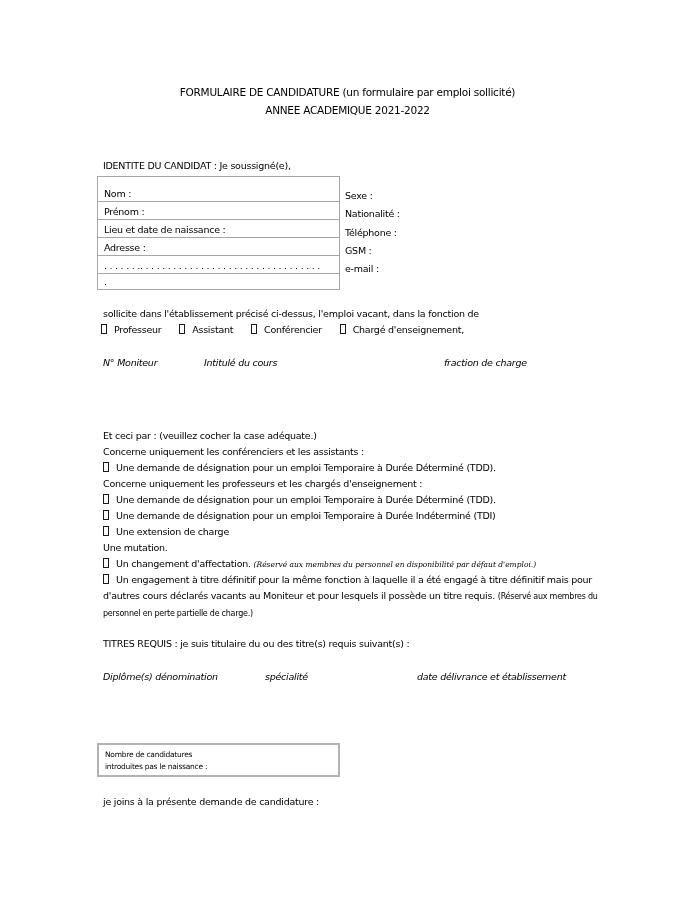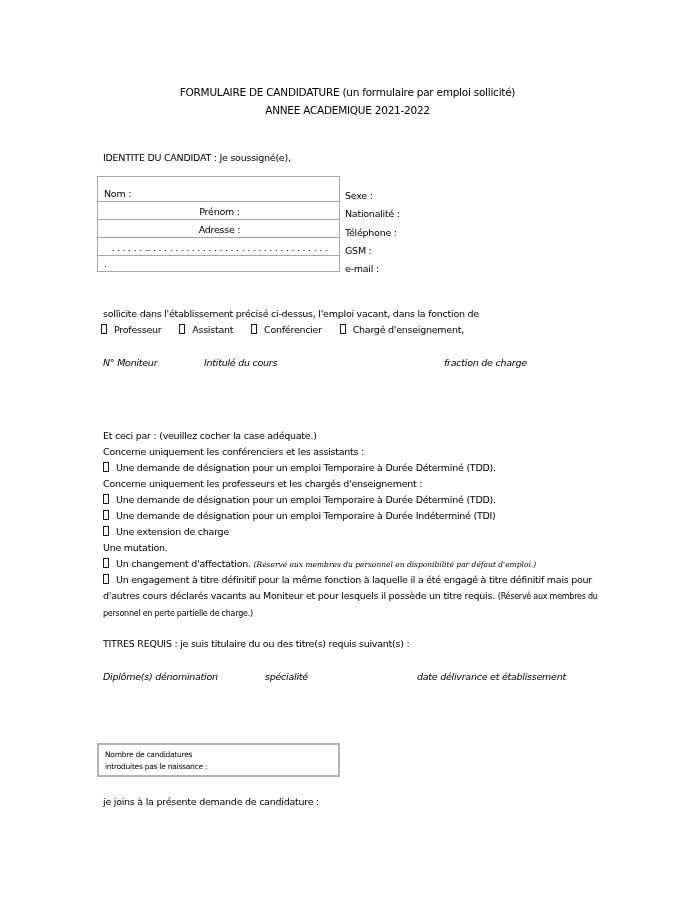--- a/index.html
+++ b/index.html
@@ -18,21 +18,21 @@
     position:absolute; left:97px; top:176px; width:243px;
     border:1px solid #a6a6a6; box-sizing:border-box; background:#fff;
   }
   .id-row {
     box-sizing:border-box; display:flex; align-items:flex-end;
     padding:0 4px 2px 6px; white-space:nowrap; overflow:hidden;
     border-top:1px solid #a6a6a6;
   }
   .id-row:first-child { border-top:none; }
   .rh-tall { height:24px; }
-  .rh-std  { height:18px;justify-content:center; }
+  .rh-std  { height:18px; }
   .rh-last { height:16px; }
 
   .side-label { position:absolute; left:345px; }
 
   
   .cbx {
     display:inline-block; width:4px; height:8px;
     border:1px solid #1a1a1a; margin-right:7px; vertical-align:-1px;
     background:#fff;
   }
@@ -58,28 +58,31 @@
   .row-line { position:absolute; left:0; width:100%; height:12px;font-style:italic; }
 </style>
 </head>
 <body>
 
 <div class="page">
 
   <div class="abs center h-small" style="top:86px">FORMULAIRE DE CANDIDATURE (un formulaire par emploi sollicité)</div>
   <div class="abs center h-small" style="top:104px">ANNEE ACADEMIQUE 2021-2022</div>
 
-  <div class="abs" style="left:103px; top:152px">IDENTITE DU CANDIDAT : Je soussigné(e),</div>
+  <div class="abs" style="left:103px; top:160px">IDENTITE DU CANDIDAT : Je soussigné(e),</div>
 
   <div class="id-table">
     <div class="id-row rh-tall">
       <span>Nom :</span>
     </div>
     <div class="id-row rh-std">
       <span>Prénom :</span>
+    </div>
+    <div class="id-row rh-std">
+      <span>Lieu et date de naissance :</span>
     </div>
     <div class="id-row rh-std">
       <span>Adresse :</span>
     </div>
     <div class="id-row rh-std">
       <span>. . . . . . .. . . . . . . . . . . . . . . . . . . . . . . . . . . . . . . . .</span>
     </div>
     <div class="id-row rh-last">
       <span>.</span>
     </div>

